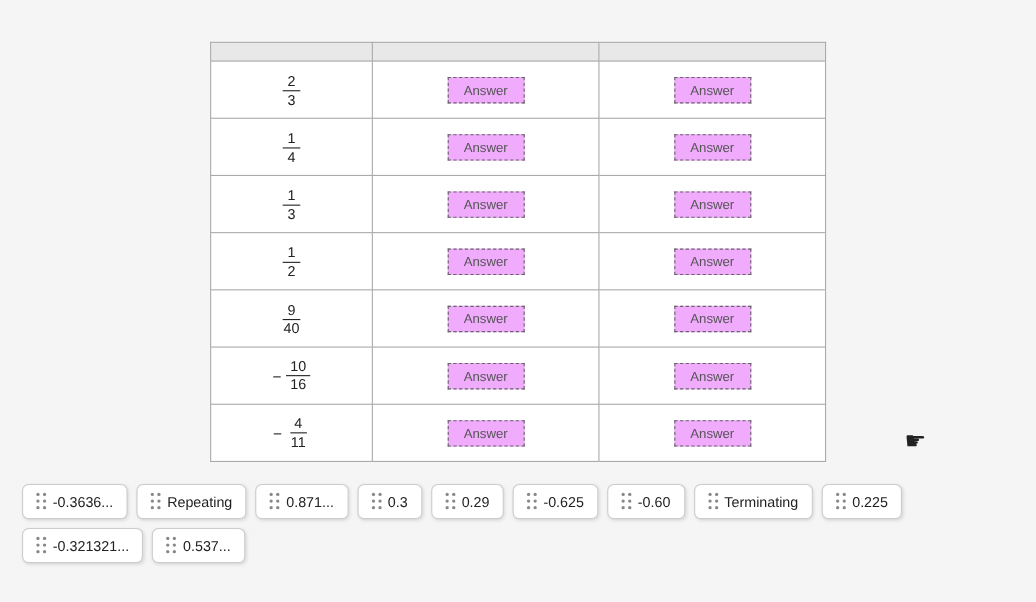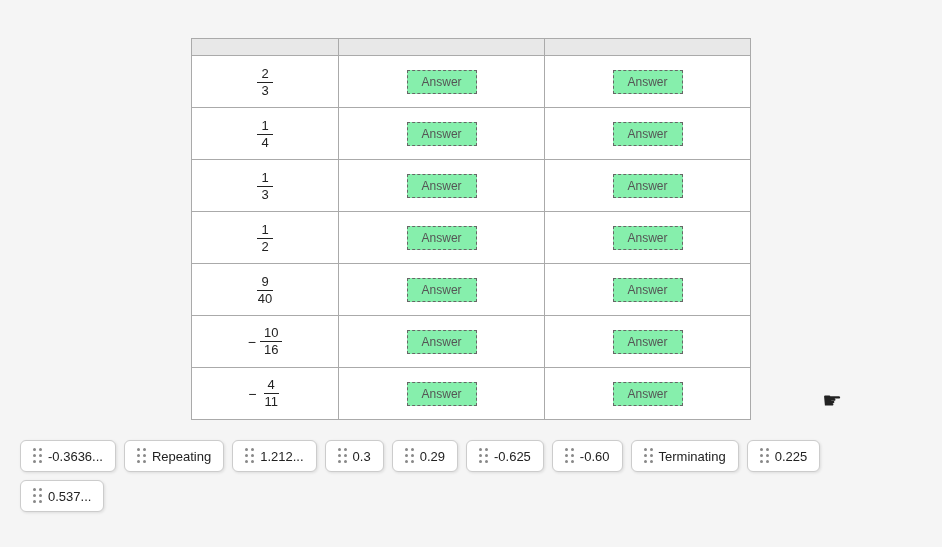--- a/index.html
+++ b/index.html
@@ -62,21 +62,21 @@
       font-size: 13px;
       line-height: 1.2;
     }
     .neg-fraction {
       display: inline-flex;
       align-items: center;
       gap: 2px;
     }
     .answer-box {
       border: 1.5px dashed #666;
-      background: #86efac;
+      background: #f0abfc;
       font-size: 12px;
       color: #555;
       padding: 4px 8px;
       display: inline-block;
       min-width: 70px;
       text-align: center;
     }
     .answer-cell {
       width: 140px;
     }
@@ -227,21 +227,21 @@
       </div>
       <div class="chip" draggable="true">
         <div class="chip-dots">
           <span></span>
           <span></span>
           <span></span>
           <span></span>
           <span></span>
           <span></span>
         </div>
-        <span>1.212...</span>
+        <span>0.871...</span>
       </div>
       <div class="chip" draggable="true">
         <div class="chip-dots">
           <span></span>
           <span></span>
           <span></span>
           <span></span>
           <span></span>
           <span></span>
         </div>
@@ -294,20 +294,31 @@
       <div class="chip" draggable="true">
         <div class="chip-dots">
           <span></span>
           <span></span>
           <span></span>
           <span></span>
           <span></span>
           <span></span>
         </div>
         <span>0.225</span>
+      </div>
+      <div class="chip" draggable="true">
+        <div class="chip-dots">
+          <span></span>
+          <span></span>
+          <span></span>
+          <span></span>
+          <span></span>
+          <span></span>
+        </div>
+        <span>-0.321321...</span>
       </div>
       <div class="chip" draggable="true">
         <div class="chip-dots">
           <span></span>
           <span></span>
           <span></span>
           <span></span>
           <span></span>
           <span></span>
         </div>

